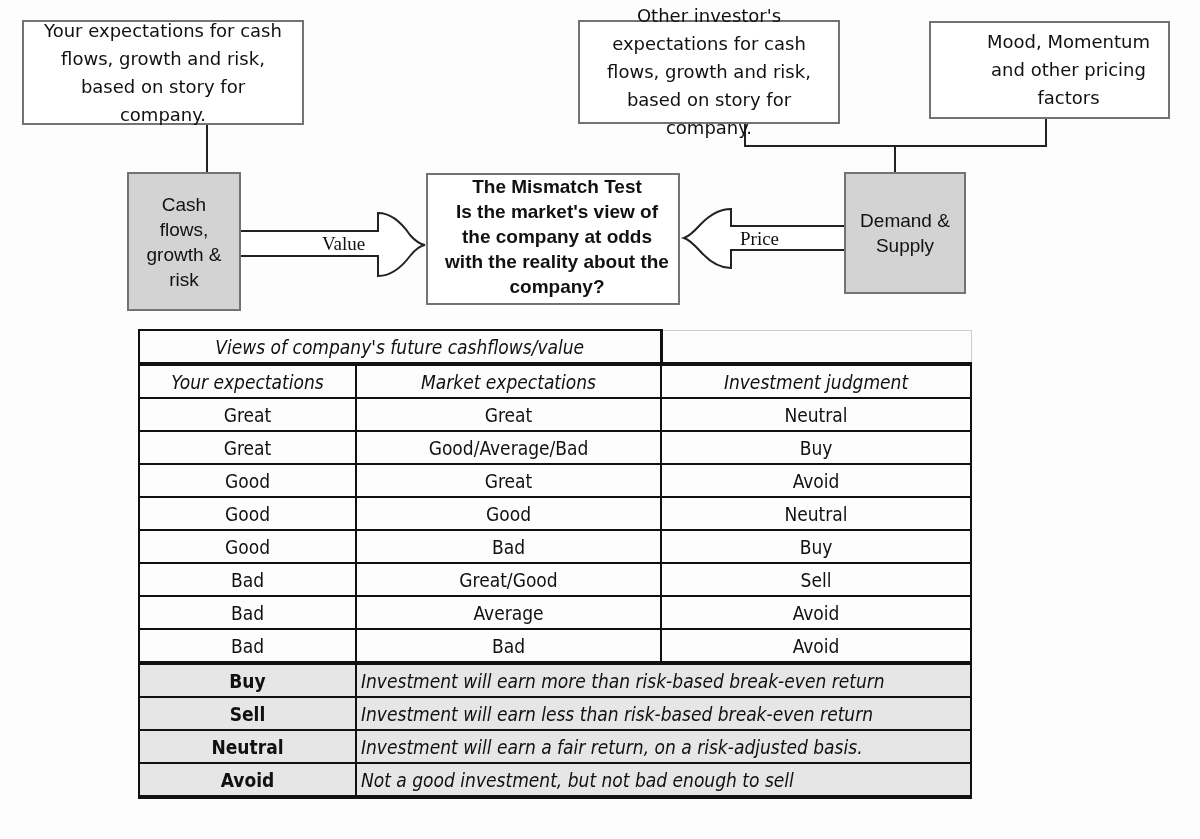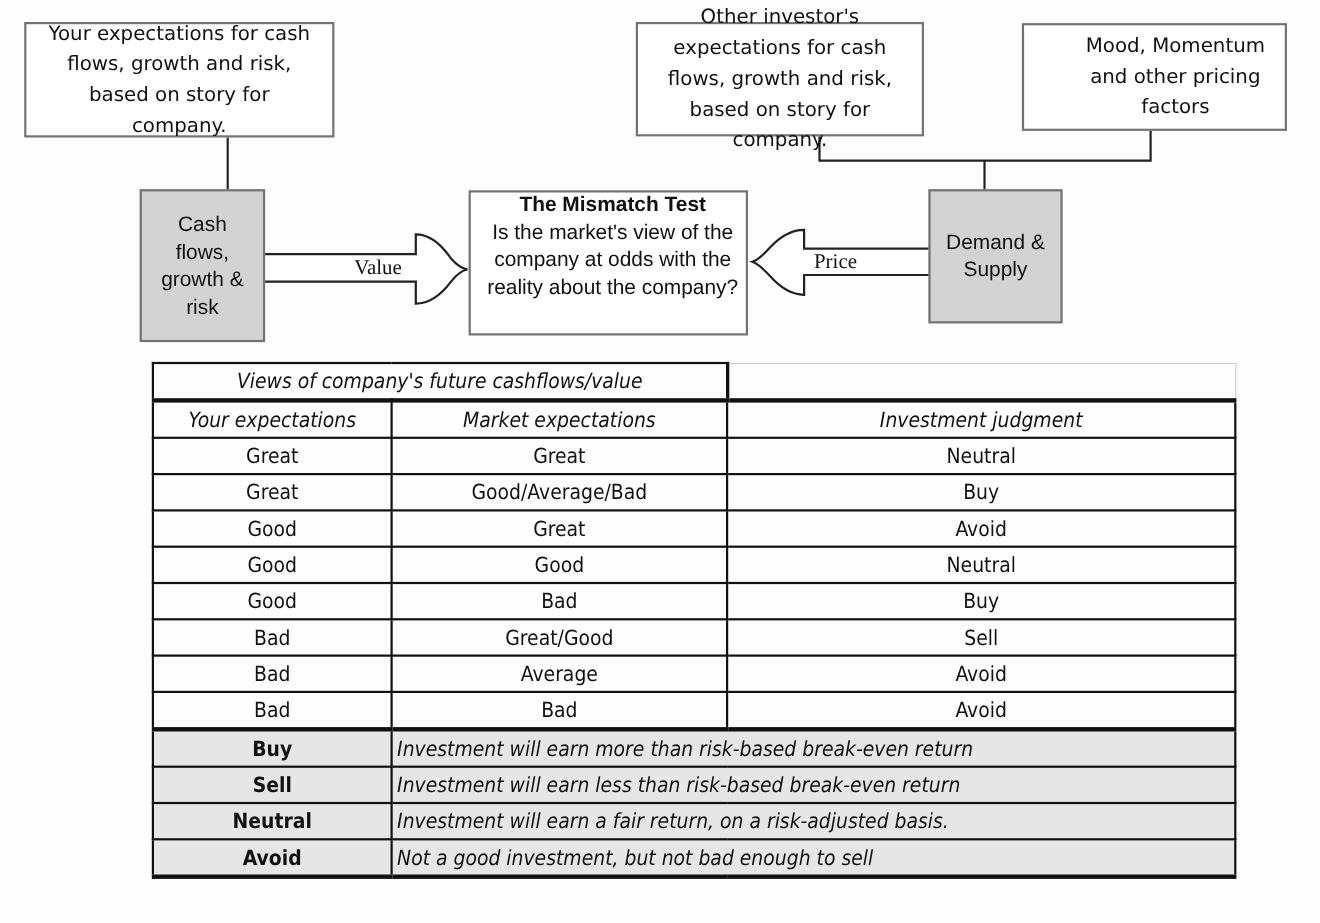--- a/index.html
+++ b/index.html
@@ -4,25 +4,25 @@
 <style>
   html, body { margin:0; padding:0; }
   body { width:1200px; height:839px; background:#fdfdfd; position:relative; overflow:hidden;
          font-family:"DejaVu Sans", sans-serif; color:#111; }
   .box { position:absolute; box-sizing:border-box; border:2px solid #737373; background:#fff;
          display:flex; align-items:center; justify-content:flex-start; text-align:center; }
   .box.gray { background:#d3d3d3; }
   .box .txt { font-size:18px; line-height:28px; }
   .box .txt.sans { font-family:"Liberation Sans", sans-serif; font-size:19px; line-height:25px; }
   .box .title { font-family:"Liberation Sans", sans-serif; font-weight:bold; font-size:19px; display:block; line-height:24px; }
-  .box .body { font-family:"Liberation Sans", sans-serif; font-size:19px; line-height:25px; display:block; }
+  .box .body { font-family:"Liberation Sans", sans-serif; font-size:19px; line-height:25px; display:block;font-weight:bold; }
   svg.overlay { position:absolute; left:0; top:0; }
   .arrow-label { position:absolute; font-family:Liberation Serif, serif; font-size:19px; }
 
-  table.views { position:absolute; left:138px; top:329px; border-collapse:collapse; width:986px;
+  table.views { position:absolute; left:138px; top:329px; border-collapse:collapse; width:834px;
                 font-family:"DejaVu Sans Condensed","DejaVu Sans", sans-serif; font-size:19px; }
   table.views td { border:2px solid #111; text-align:center; height:31px; padding:0; }
   table.views td.hdr { font-style:italic; }
   table.views tr.title-row td.cap { font-style:italic; height:31px; border-bottom:4px solid #111; }
   table.views tr.title-row td.blank { border:1px solid #ccc; border-bottom:4px solid #111; border-left:3px solid #111; }
   table.views tr.last-data td { border-bottom:4px solid #111; }
   table.views tr.legend td { background:#e6e6e6; height:31px; }
   table.views tr.legend td.term { font-weight:bold; }
   table.views tr.legend td.def { text-align:left; font-style:italic; padding-left:4px; }
   table.views tr.legend.final td { border-bottom:4px solid #111; }

